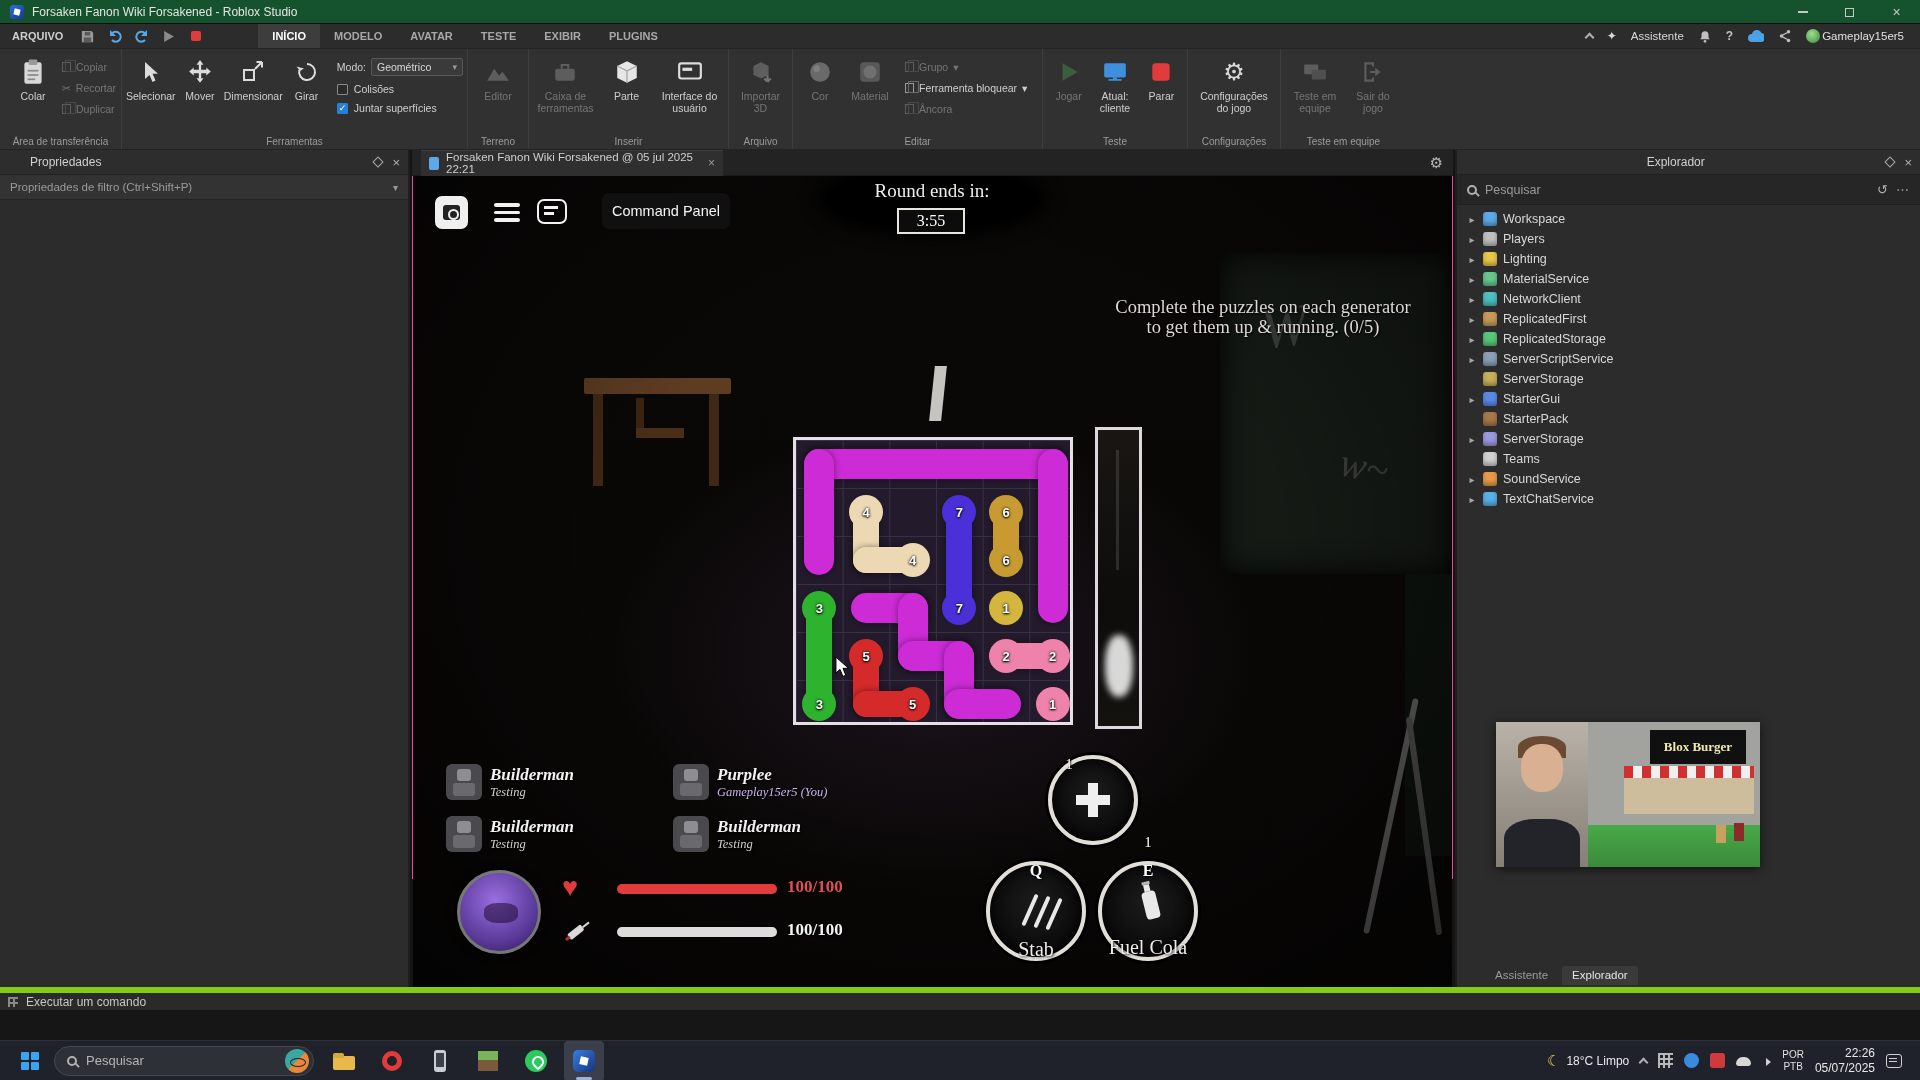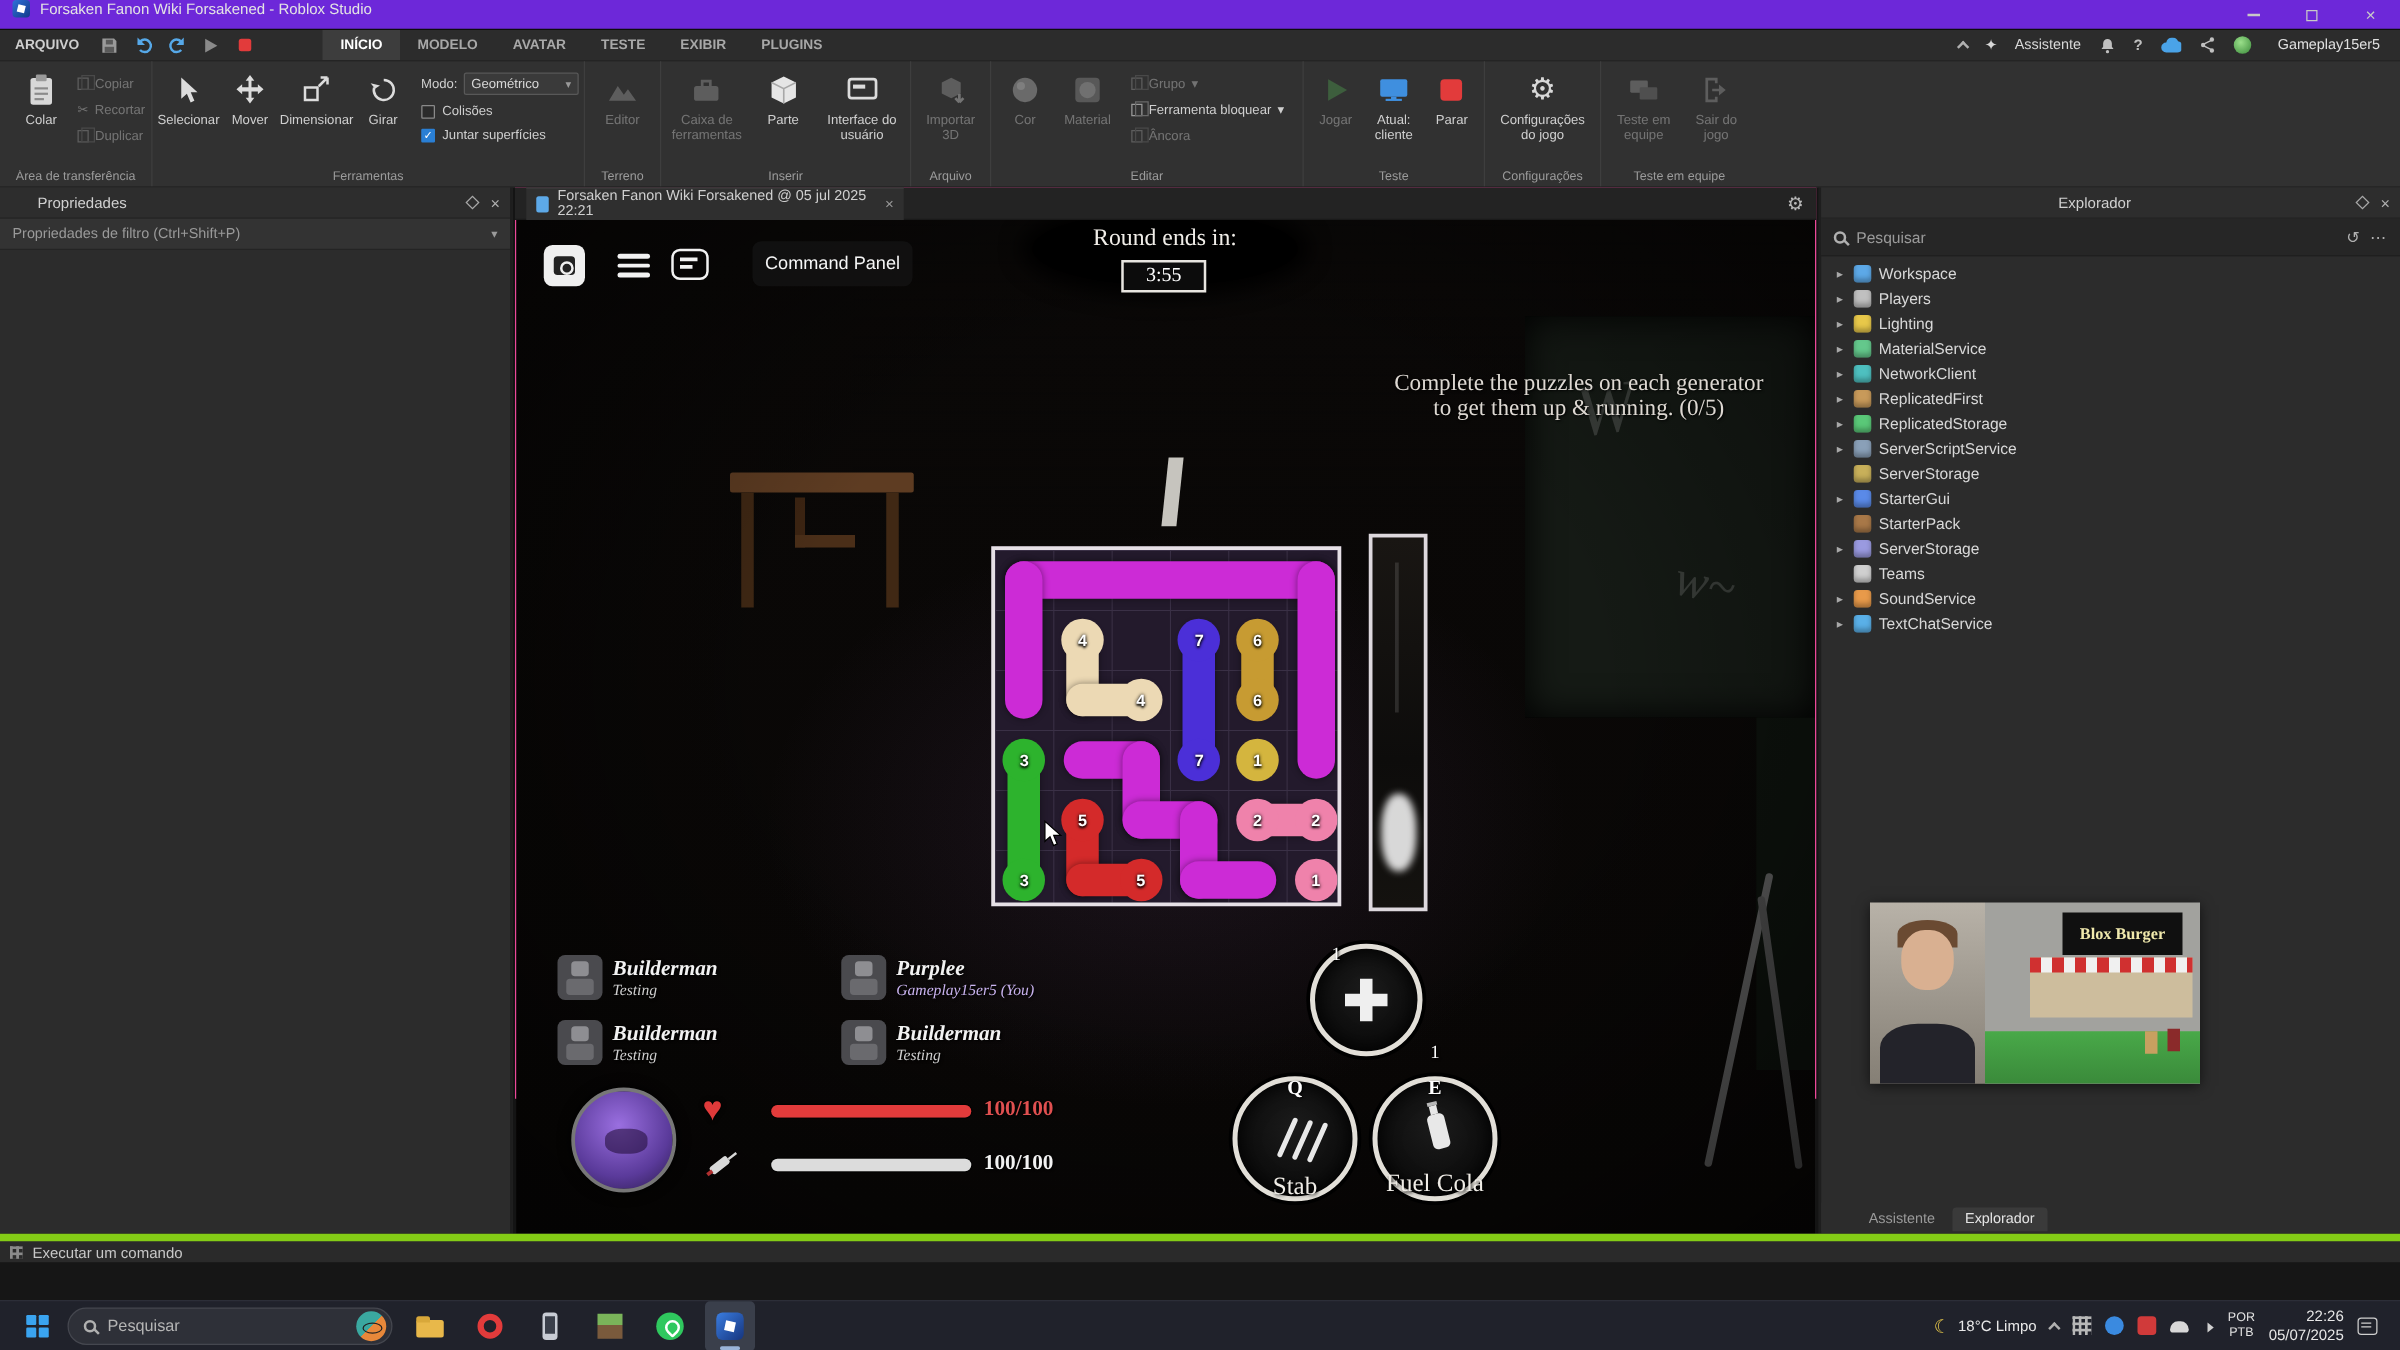--- a/index.html
+++ b/index.html
@@ -1,21 +1,21 @@
 <!DOCTYPE html>
 <html><head>
 <meta charset="utf-8">
 <style>
   *{box-sizing:border-box;margin:0;padding:0}
   html,body{width:1920px;height:1080px;overflow:hidden}
   body{position:relative;background:#141414;font-family:"Liberation Sans",sans-serif;color:#d6d6d6;font-size:12px;-webkit-font-smoothing:antialiased}
   .serif{font-family:"Liberation Serif",serif}
 
   
-  #titlebar{position:absolute;left:0;top:0;width:1920px;height:24px;background:#6d28d9;display:flex;align-items:flex-start;border-bottom:1px solid #0d0d0d}
+  #titlebar{position:absolute;left:0;top:0;width:1920px;height:24px;background:#14532d;display:flex;align-items:center;border-bottom:1px solid #0d0d0d}
   #titlebar .appico{width:14px;height:14px;margin:0 8px 0 10px;border-radius:3px;background:linear-gradient(135deg,#2f6fd8,#123a8a);position:relative}
   #titlebar .appico::after{content:"";position:absolute;left:4px;top:4px;width:6px;height:6px;background:#fff;transform:rotate(14deg)}
   #titlebar .ttl{font-size:12px;color:#e4e4e4}
   #titlebar .wbtns{margin-left:auto;display:flex;height:100%}
   .wbtn{width:47px;height:24px;display:flex;align-items:center;justify-content:center;color:#c8c8c8}
   .wbtn .minbar{width:10px;height:1.5px;background:#c8c8c8}
   .wbtn .maxsq{width:9px;height:9px;border:1.2px solid #c8c8c8}
   .wbtn.close{font-size:14px}
 
   
@@ -24,21 +24,21 @@
   .qicons{display:flex;align-items:center;gap:10px;margin-left:4px}
   .qico{width:17px;height:17px;display:flex;align-items:center;justify-content:center}
   #menu-tabs{display:flex;height:100%;margin-left:54px}
   .mtab{padding:0 14px;height:100%;display:flex;align-items:center;font-size:11px;font-weight:bold;color:#a8a8a8}
   .mtab.active{color:#fff;background:#3d3d3d}
   #menu-right{margin-left:auto;display:flex;align-items:center;gap:14px;padding-right:16px}
   .chev-up{width:7px;height:7px;border-left:2px solid #b0b0b0;border-bottom:2px solid #b0b0b0;transform:rotate(135deg);margin-top:3px}
   .sparkle{color:#d8d8d8;font-size:12px}
   .asst-label{font-size:11.5px;color:#d8d8d8}
   .help-q{font-size:12px;color:#c0c0c0;font-weight:bold}
-  .user-chip{display:flex;align-items:center;gap:21px}
+  .user-chip{display:flex;align-items:center;gap:2px}
   .user-dot{width:14px;height:14px;border-radius:50%;background:radial-gradient(circle at 40% 35%,#9adf8a,#3a8a3a)}
   .user-name{font-size:11.5px;color:#e0e0e0}
 
   
   #ribbon{position:absolute;left:0;top:49px;width:1920px;height:101px;background:#313131;display:flex;border-bottom:1px solid #232323}
   .rgroup{position:relative;height:100%;border-right:1px solid #3e3e3e;padding:3px 4px 18px}
   .rgc{display:flex;height:80px;align-items:flex-start}
   .glabel{position:absolute;bottom:2px;left:0;right:0;text-align:center;font-size:10px;color:#9b9b9b;white-space:nowrap;overflow:hidden}
   .bigbtn{width:58px;height:78px;display:flex;flex-direction:column;align-items:center;padding-top:5px;border-radius:3px;font-size:10.5px;color:#cfcfcf;text-align:center;line-height:1.15}
   .bigbtn .ic{width:30px;height:30px;margin-bottom:3px;display:flex;align-items:center;justify-content:center}

